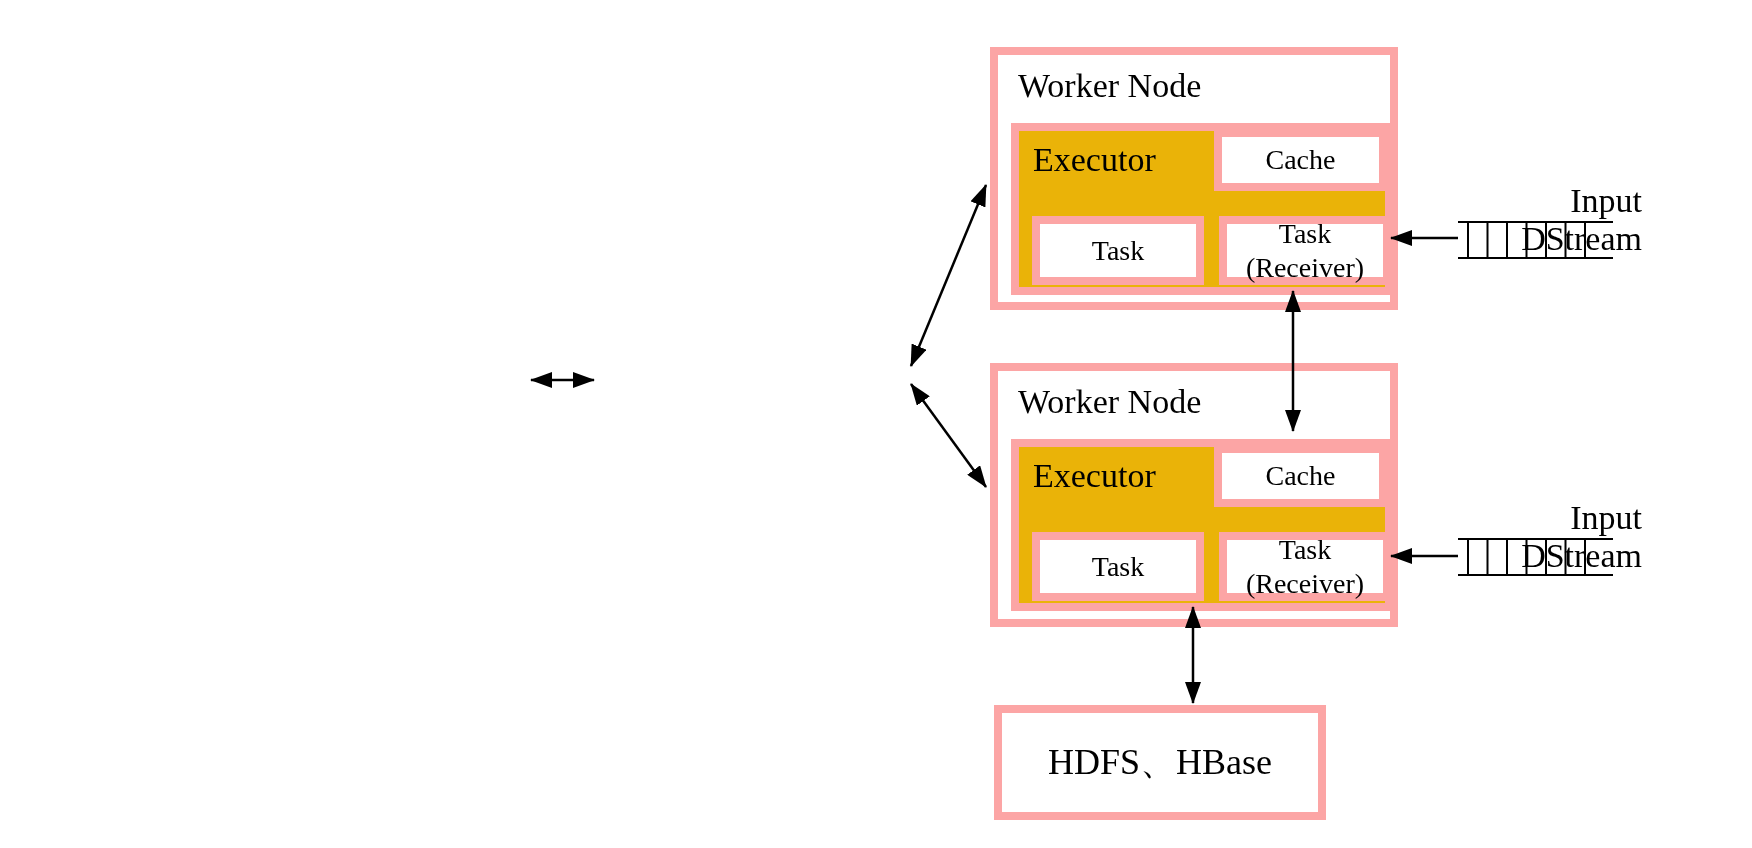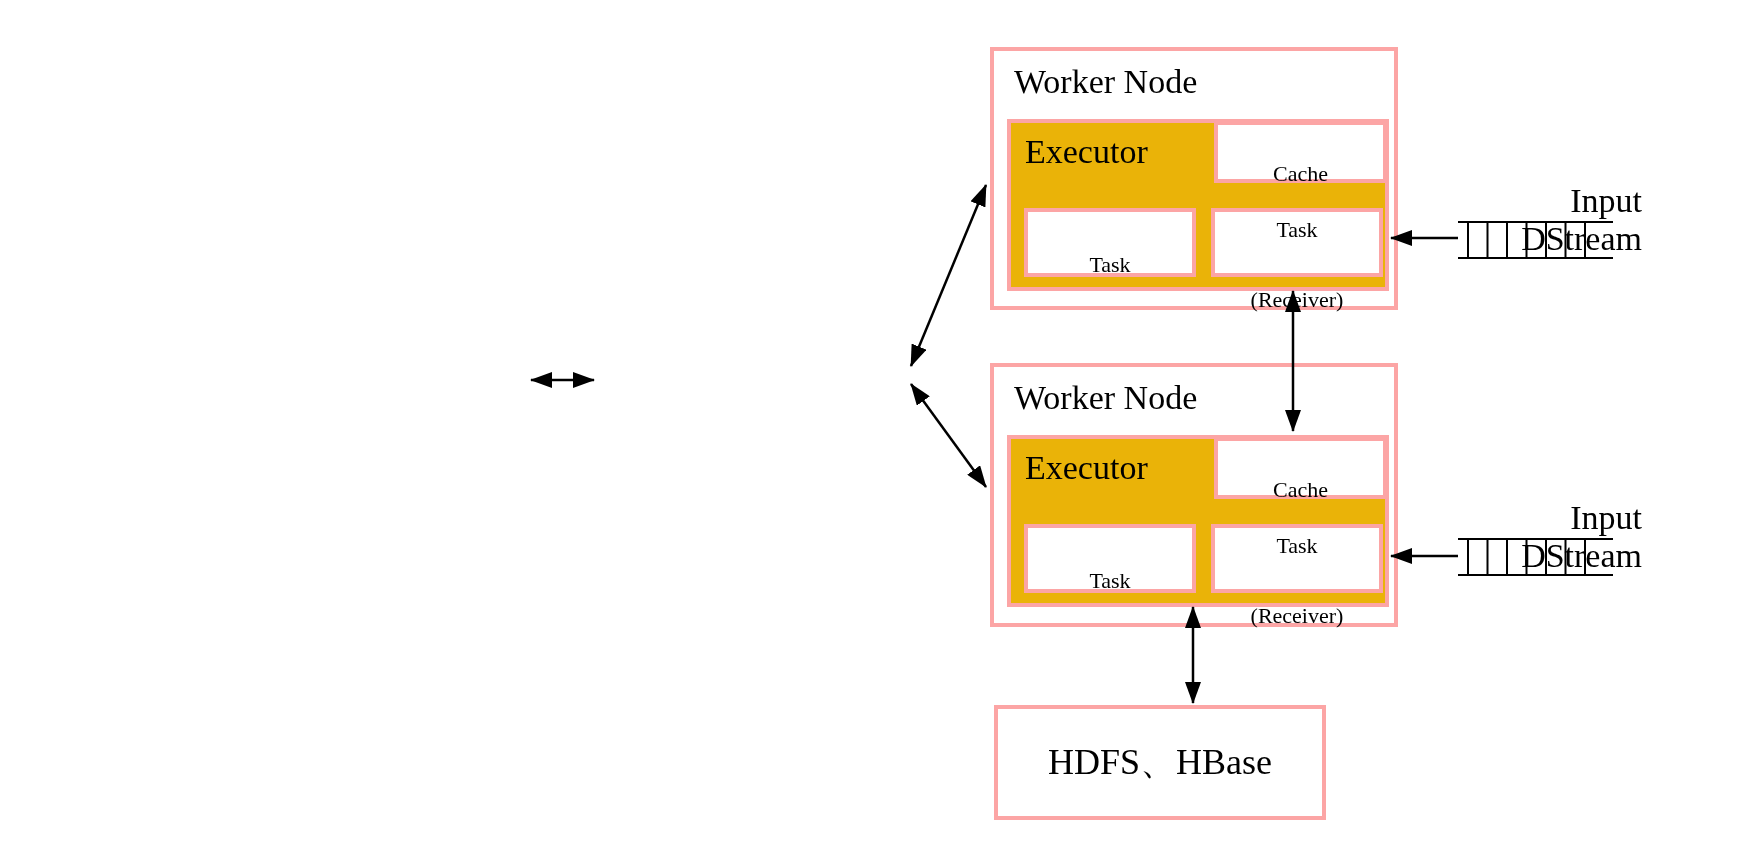--- a/index.html
+++ b/index.html
@@ -1,27 +1,27 @@
 <!DOCTYPE html>
 <html><head>
 <meta charset="utf-8">
 <style>
   html,body{margin:0;padding:0;background:#ffffff;}
   .canvas{
     position:relative;width:1752px;height:848px;background:#ffffff;
     font-family:"Liberation Serif","DejaVu Serif",serif;color:#000;overflow:hidden;
   }
-  .box{position:absolute;box-sizing:border-box;border:4px solid #fca5a5;background:#ffffff;}
+  .box{position:absolute;box-sizing:border-box;border:8px solid #fca5a5;background:#ffffff;}
   .gray{background:#eab308;text-align:center;}
   .center{display:flex;align-items:center;justify-content:center;}
   .col{flex-direction:column;line-height:1.18;}
   .box-title-center{position:absolute;left:0;right:0;top:26px;text-align:center;font-size:36px;}
   .box-title-left{position:absolute;font-size:34px;}
   .f36{font-size:36px;}
-  .f22{font-size:22px;margin-top:44px;}
+  .f22{font-size:28px;}
   .stream-label{position:absolute;width:200px;text-align:right;font-size:34px;}
   svg.overlay{position:absolute;left:0;top:0;pointer-events:none;}
 </style>
 </head>
 <body>
 
 <div class="canvas">
 
 
 

